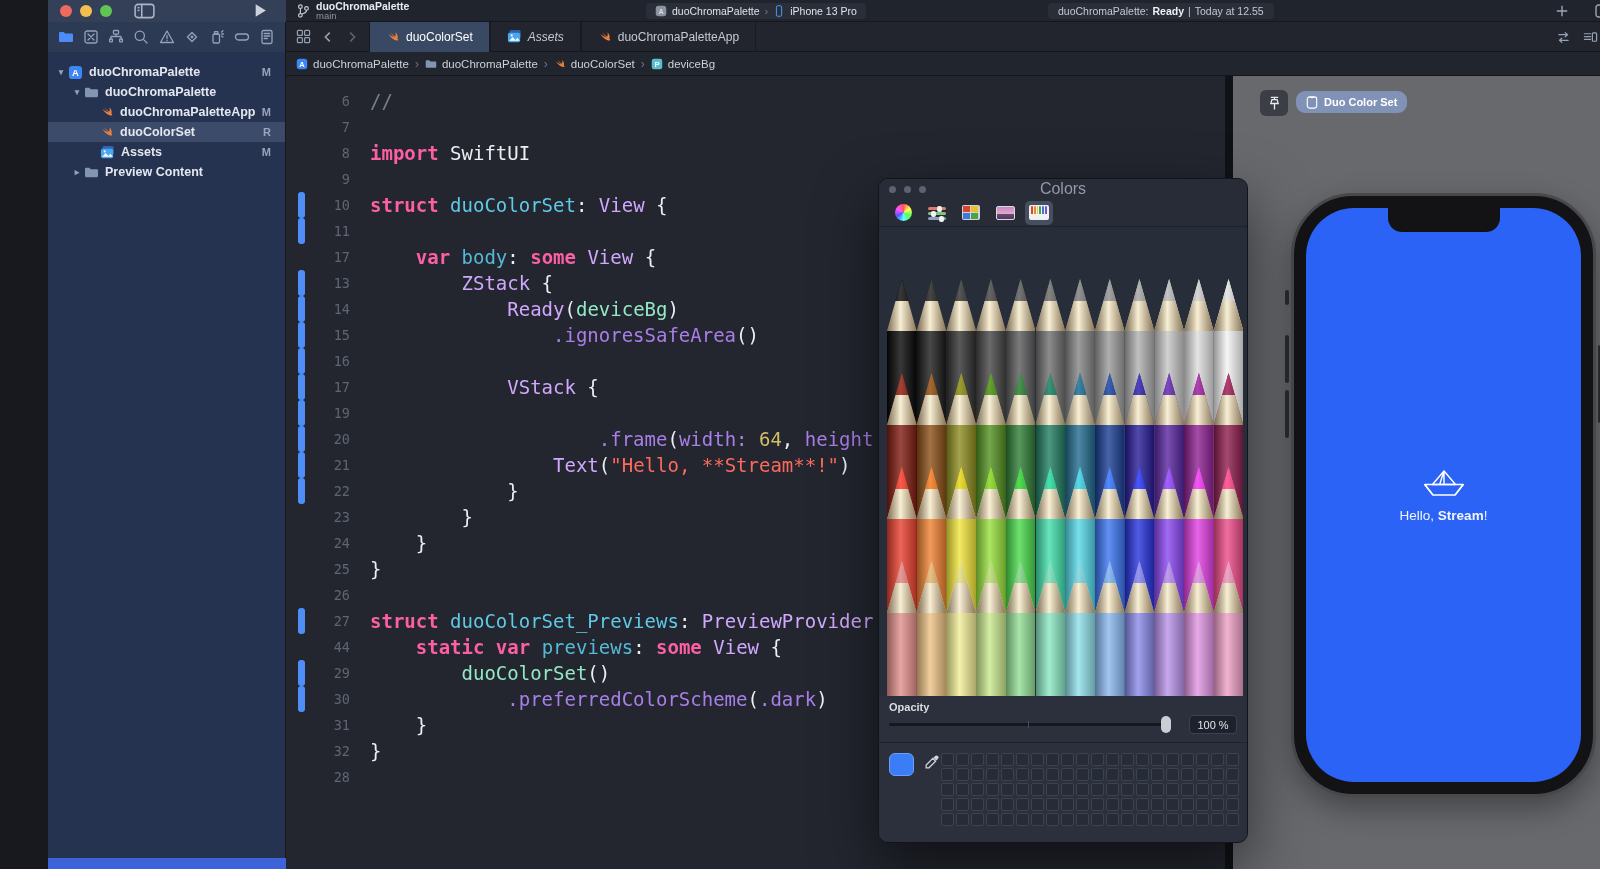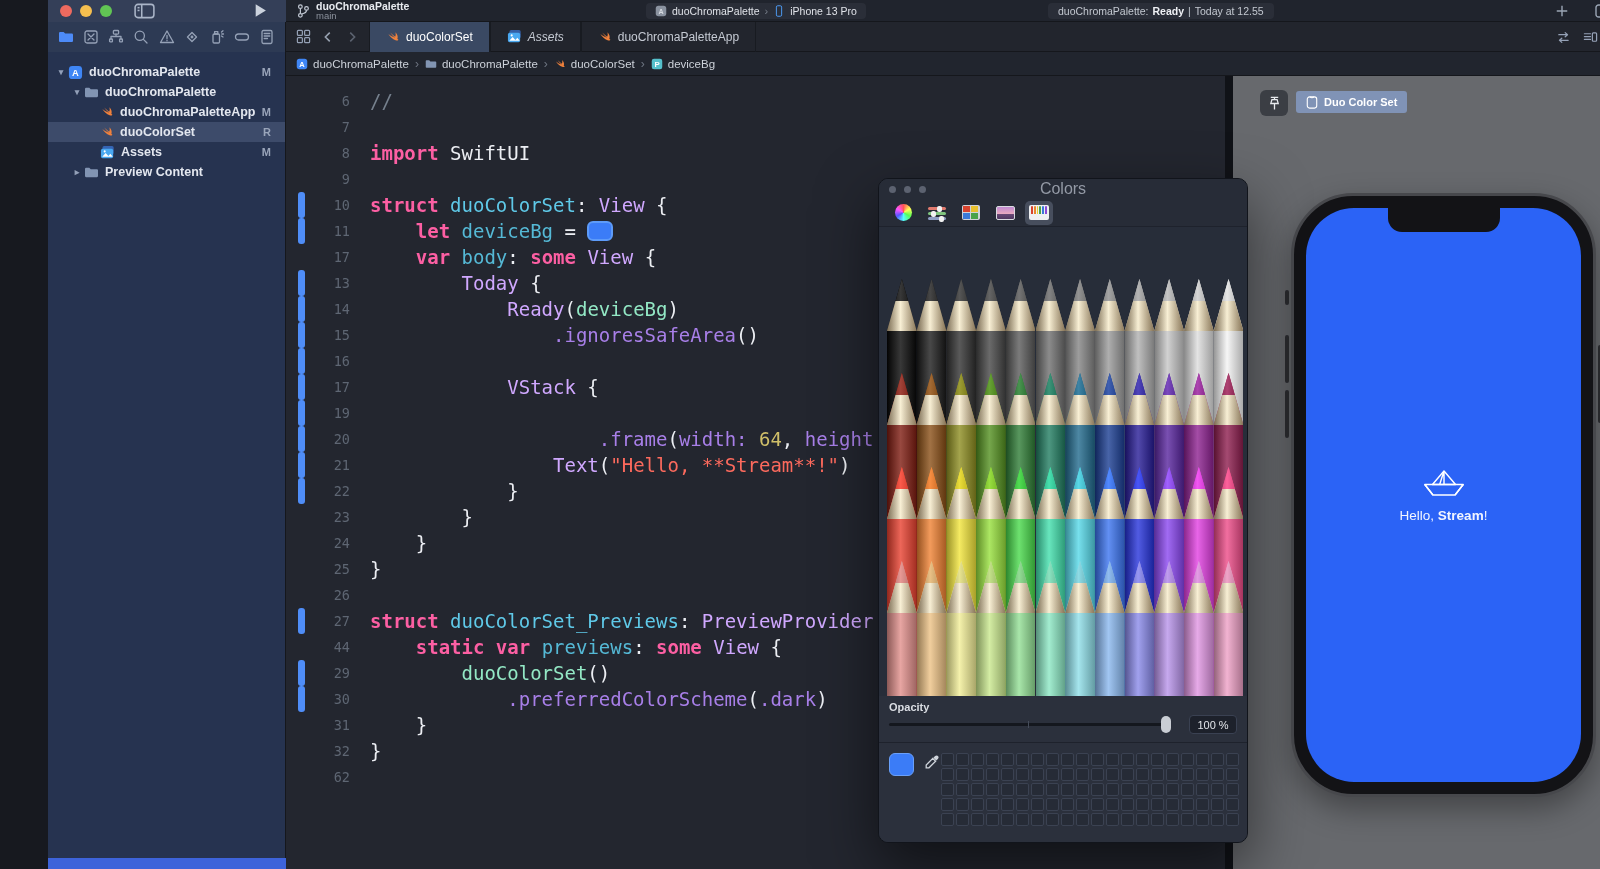--- a/index.html
+++ b/index.html
@@ -66,21 +66,21 @@
   .lcode { white-space:pre; margin-left:20px; font-size:19px; font-family:"DejaVu Sans Mono", monospace; color:#eceef3; }
   .tk-kw{ color:#fc5fa3; font-weight:bold; } .tk-ty{ color:#5fc9e8; } .tk-pr{ color:#55b9d6; }
   .tk-sy{ color:#d0a8ff; } .tk-fn{ color:#a87fe8; } .tk-st{ color:#fc6a5d; } .tk-nu{ color:#d0bf69; }
   .tk-pl{ color:#eceef3; } .tk-cmt{ color:#76818e; } .tk-mi{ color:#93e8c5; }
   .code-swatch { display:inline-block; width:26px; height:20px; background:#3b7cf7; border:2px solid #5d9bf9; border-radius:6px; vertical-align:-3px; }
 
   
   .pane-divider { position:absolute; left:1177px; top:76px; width:8px; height:793px; background:#101217; }
   .preview { position:absolute; left:1185px; top:76px; width:415px; height:793px; background:#67696d; }
   .pin-btn { position:absolute; left:27px; top:14px; width:28px; height:26px; background:#3b3e44; border-radius:6px; display:flex; align-items:center; justify-content:center; }
-  .preview-chip { position:absolute; left:63px; top:15px; height:22px; background:#8093b6; border-radius:3px;
+  .preview-chip { position:absolute; left:63px; top:15px; height:22px; background:#8093b6; border-radius:9px;
     display:flex; align-items:center; gap:6px; padding:0 10px; font-size:11px; font-weight:600; color:#fff; }
   .phone-wrap { position:absolute; left:58px; top:117px; width:305px; height:604px; }
   .phone { position:absolute; inset:0; background:#131316; border:3px solid #47484c; border-radius:62px; box-shadow:0 12px 30px rgba(0,0,0,.35); }
   .screen { position:absolute; inset:12px; background:#2b63f6; border-radius:48px; overflow:hidden;
     display:flex; flex-direction:column; align-items:center; justify-content:center; }
   .notch { position:absolute; top:12px; left:50%; transform:translateX(-50%); width:112px; height:24px; background:#131316; border-radius:0 0 14px 14px; z-index:3; }
   .sbtn { position:absolute; width:4px; background:#2e2f33; border-radius:2px; }
   .greeting { margin-top:8px; font-size:13.5px; color:#f2f5ff; }
   .greeting b { font-weight:bold; }
 
@@ -469,31 +469,30 @@
         <span class="lcode"></span>
       </div>
       <div class="line">
         <span class="chgbar on"></span>
         <span class="lnum">10</span>
         <span class="lcode"><span class="tk-kw">struct</span><span class="tk-pl"> </span><span class="tk-ty">duoColorSet</span><span class="tk-pl">: </span><span class="tk-sy">View</span><span class="tk-pl"> {</span></span>
       </div>
       <div class="line">
         <span class="chgbar on"></span>
         <span class="lnum">11</span>
-        <span class="lcode"><span class="tk-pl">    </span><span class="tk-kw">let</span><span class="tk-pl"> </span><span class="tk-pr">deviceBg</span><span class="tk-pl"> = </span><span class="code-swatch" style="background: rgb(59, 124, 247);"></span></span>
       </div>
       <div class="line">
         <span class="chgbar"></span>
         <span class="lnum">17</span>
         <span class="lcode"><span class="tk-pl">    </span><span class="tk-kw">var</span><span class="tk-pl"> </span><span class="tk-pr">body</span><span class="tk-pl">: </span><span class="tk-kw">some</span><span class="tk-pl"> </span><span class="tk-sy">View</span><span class="tk-pl"> {</span></span>
       </div>
       <div class="line">
         <span class="chgbar on"></span>
         <span class="lnum">13</span>
-        <span class="lcode"><span class="tk-pl">        </span><span class="tk-sy">Today</span><span class="tk-pl"> {</span></span>
+        <span class="lcode"><span class="tk-pl">        </span><span class="tk-sy">ZStack</span><span class="tk-pl"> {</span></span>
       </div>
       <div class="line">
         <span class="chgbar on"></span>
         <span class="lnum">14</span>
         <span class="lcode"><span class="tk-pl">            </span><span class="tk-sy">Ready</span><span class="tk-pl">(</span><span class="tk-mi">deviceBg</span><span class="tk-pl">)</span></span>
       </div>
       <div class="line">
         <span class="chgbar on"></span>
         <span class="lnum">15</span>
         <span class="lcode"><span class="tk-pl">                </span><span class="tk-fn">.ignoresSafeArea</span><span class="tk-pl">()</span></span>
@@ -572,21 +571,21 @@
         <span class="lnum">31</span>
         <span class="lcode"><span class="tk-pl">    }</span></span>
       </div>
       <div class="line">
         <span class="chgbar"></span>
         <span class="lnum">32</span>
         <span class="lcode"><span class="tk-pl">}</span></span>
       </div>
       <div class="line">
         <span class="chgbar"></span>
-        <span class="lnum">62</span>
+        <span class="lnum">28</span>
         <span class="lcode"></span>
       </div>
     </div>
 
   <div class="pane-divider"></div>
   <div class="preview">
     <div class="pin-btn">
       <span class="tb-icon">
           <svg viewBox="0 0 14 16" width="13" height="15" fill="none" stroke="#e8eaee" stroke-width="1.4">
             <path d="M3 1.5 H11 M7 1.5 V3.8 M4.2 3.8 H9.8 L11 8 H3 Z M7 8 V14.5"></path>

